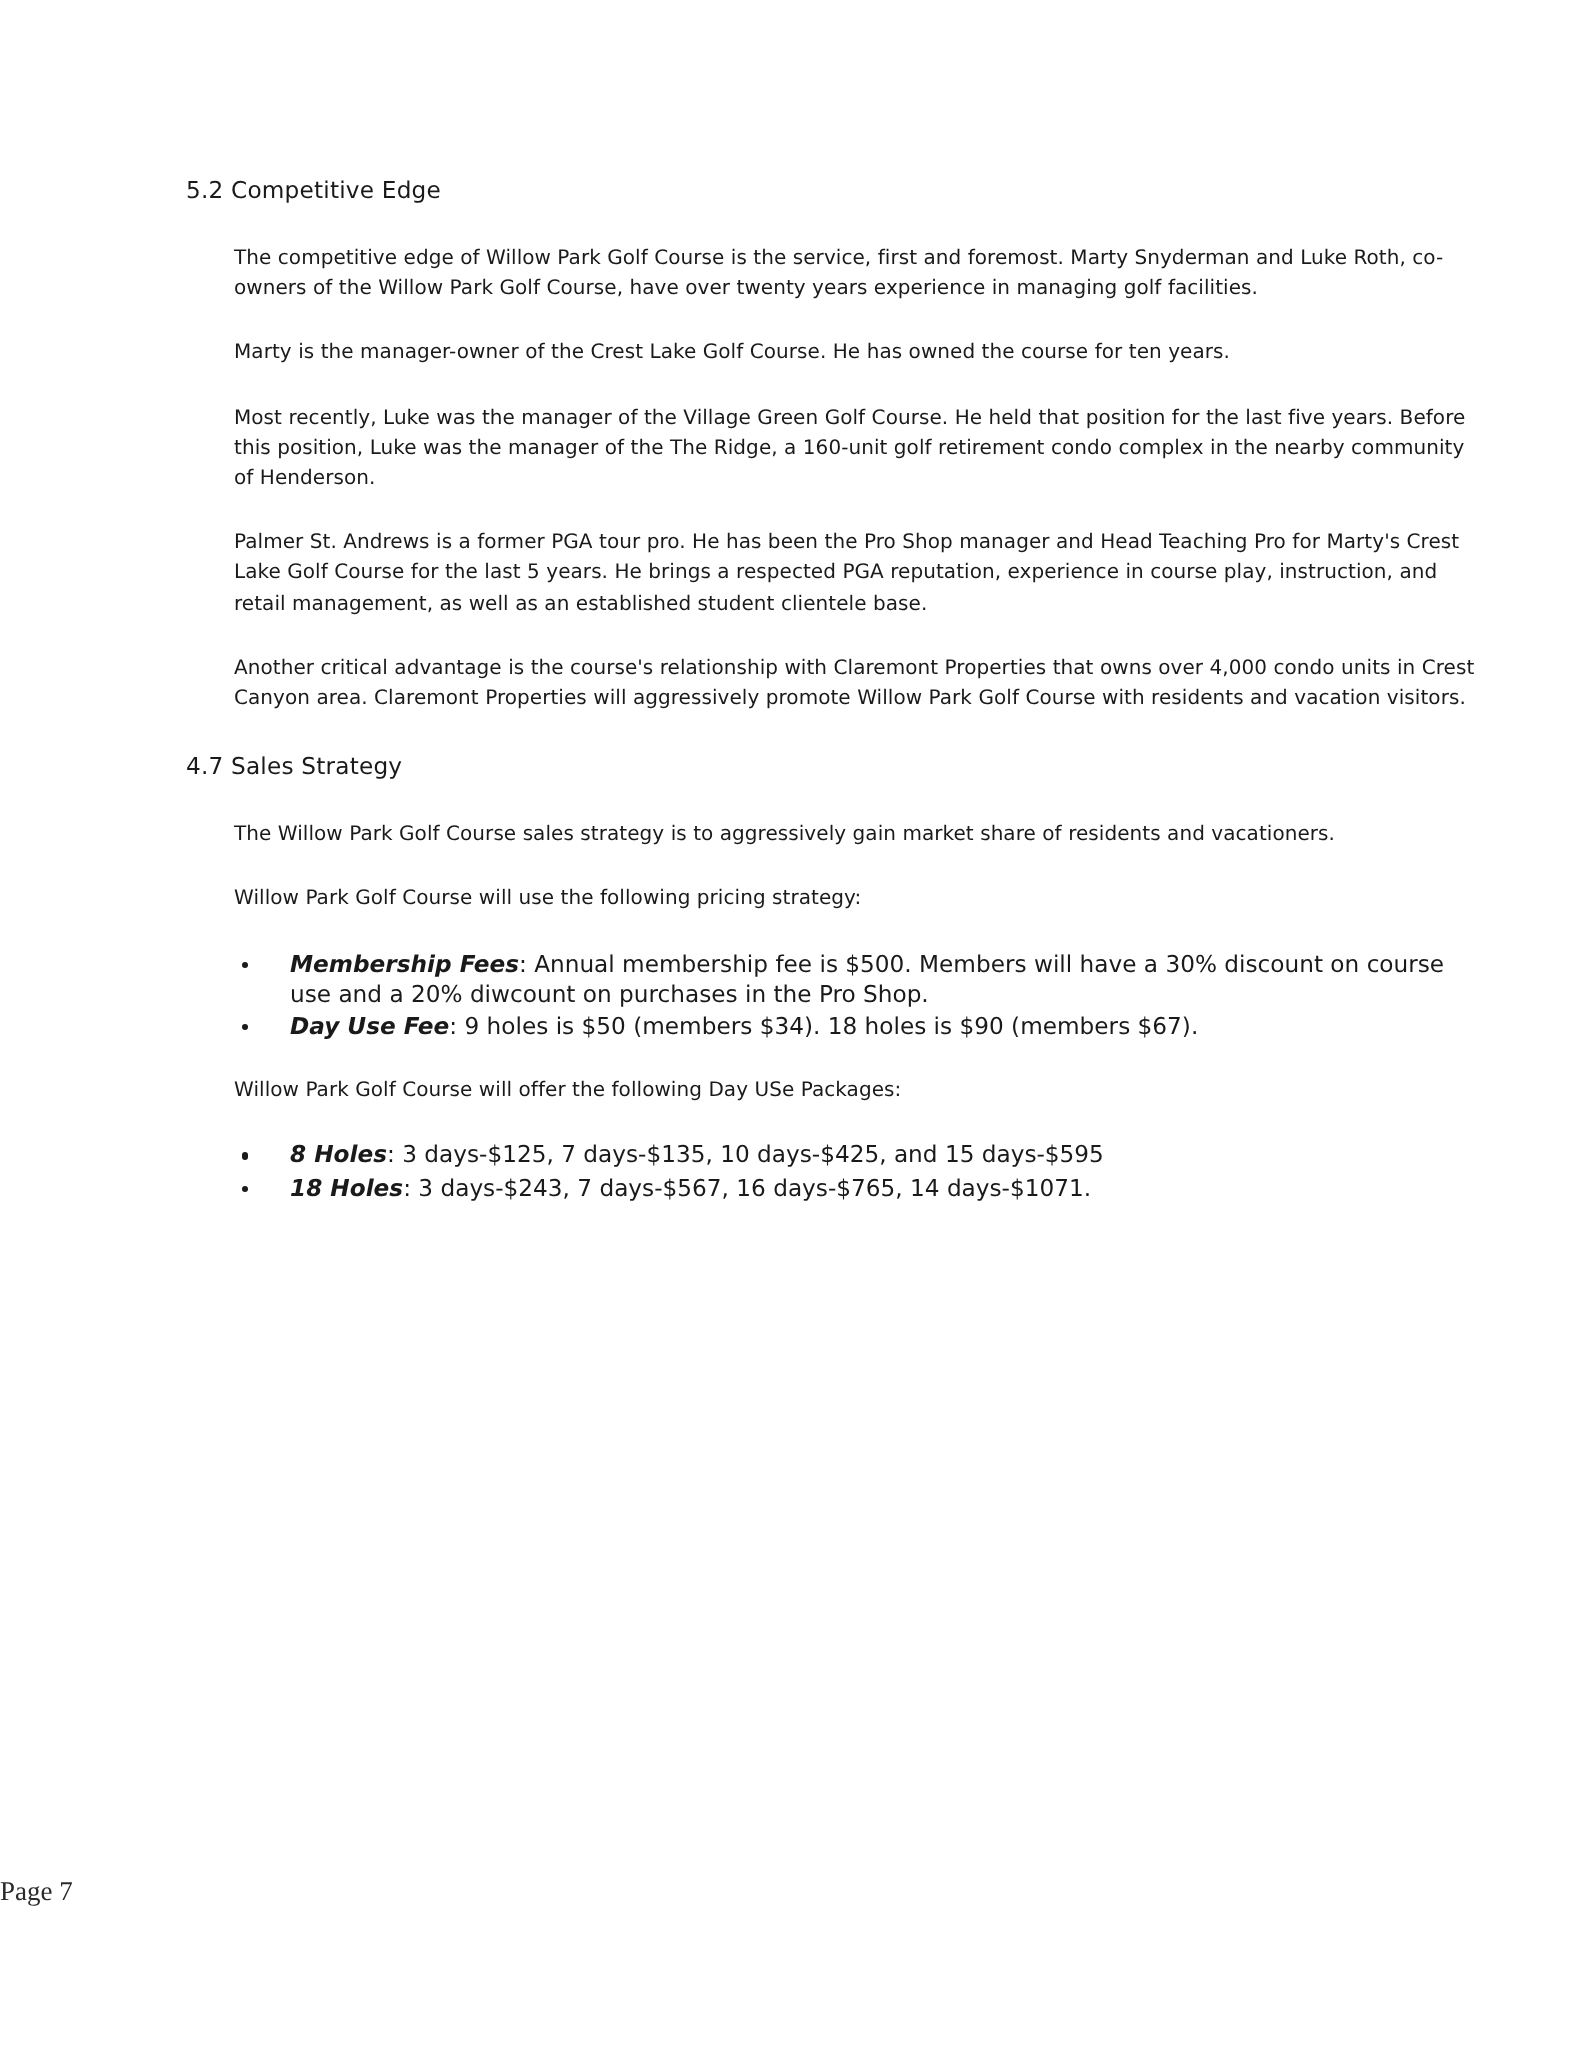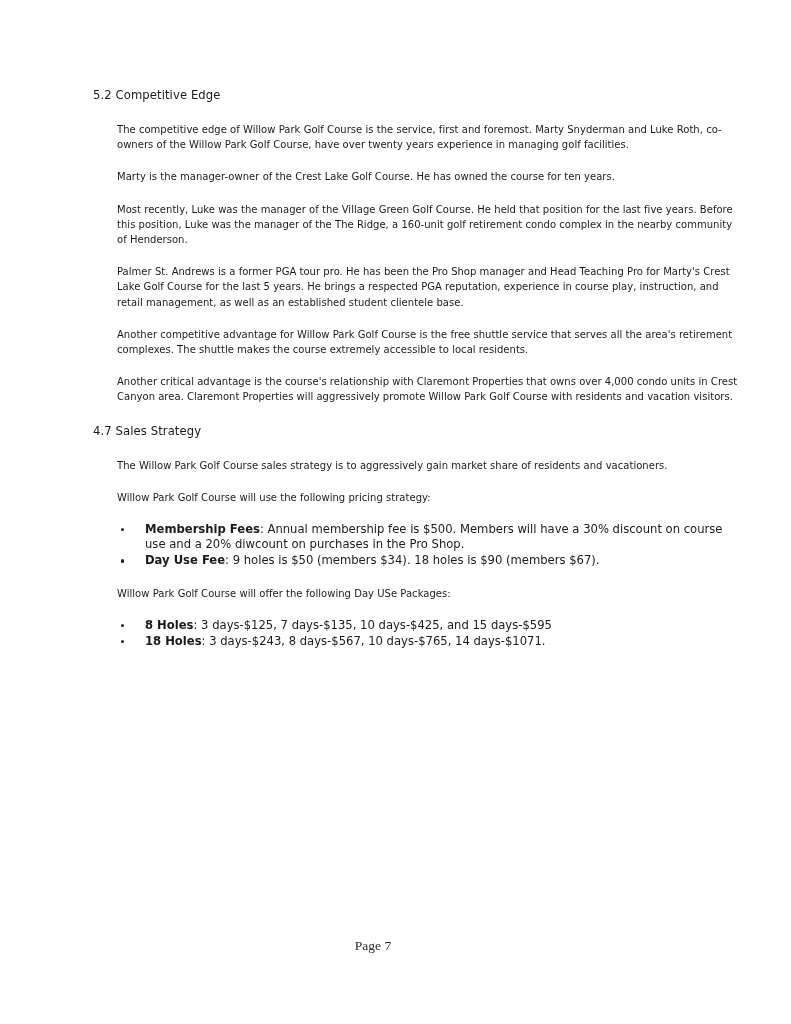--- a/index.html
+++ b/index.html
@@ -62,47 +62,47 @@
     position: absolute;
     left: 4px;
     top: 6px;
     width: 3.4px;
     height: 3.4px;
     background: #1a1a1a;
     border-radius: 50%;
   }
   .lead {
     font-weight: bold;
+    font-style: italic;
   }
   .footer {
     position: absolute;
     left: 0;
     top: 938px;
     width: 746px;
-    text-align: center;
+    text-align: left;
     font-family: "Liberation Serif", serif;
     font-size: 13.5px;
     color: #2b2b2b;
   }
 </style>
 </head>
 <body>
 
 <div class="page">
 
   <div class="content">
 
     <h2 class="section-heading">5.2 Competitive Edge</h2>
 
     <div class="body-block">
       <p class="para">The competitive edge of Willow Park Golf Course is the service, first and foremost. Marty Snyderman and Luke Roth, co-owners of the Willow Park Golf Course, have over twenty years experience in managing golf facilities.</p>
       <p class="para">Marty is the manager-owner of the Crest Lake Golf Course. He has owned the course for ten years.</p>
       <p class="para">Most recently, Luke was the manager of the Village Green Golf Course. He held that position for the last five years. Before this position, Luke was the manager of the The Ridge, a 160-unit golf retirement condo complex in the nearby community of Henderson.</p>
       <p class="para">Palmer St. Andrews is a former PGA tour pro. He has been the Pro Shop manager and Head Teaching Pro for Marty's Crest Lake Golf Course for the last 5 years. He brings a respected PGA reputation, experience in course play, instruction, and retail management, as well as an established student clientele base.</p>
-      <p class="para">Another competitive advantage for Willow Park Golf Course is the free shuttle service that serves all the area's retirement complexes. The shuttle makes the course extremely accessible to local residents.</p>
       <p class="para last-in-group">Another critical advantage is the course's relationship with Claremont Properties that owns over 4,000 condo units in Crest Canyon area. Claremont Properties will aggressively promote Willow Park Golf Course with residents and vacation visitors.</p>
     </div>
 
     <h2 class="section-heading tight-top">4.7 Sales Strategy</h2>
 
     <div class="body-block">
       <p class="para">The Willow Park Golf Course sales strategy is to aggressively gain market share of residents and vacationers.</p>
       <p class="para">Willow Park Golf Course will use the following pricing strategy:</p>
 
       <ul class="bullets">
@@ -114,21 +114,21 @@
         </li>
       </ul>
 
       <p class="para">Willow Park Golf Course will offer the following Day USe Packages:</p>
 
       <ul class="bullets">
         <li>
           <span class="bullet-dot"></span><span class="lead">8 Holes</span><span>: 3 days-$125, 7 days-$135, 10 days-$425, and 15 days-$595</span>
         </li>
         <li>
-          <span class="bullet-dot"></span><span class="lead">18 Holes</span><span>: 3 days-$243, 8 days-$567, 10 days-$765, 14 days-$1071.</span>
+          <span class="bullet-dot"></span><span class="lead">18 Holes</span><span>: 3 days-$243, 7 days-$567, 16 days-$765, 14 days-$1071.</span>
         </li>
       </ul>
     </div>
 
   </div>
 
   <div class="footer">Page 7</div>
 
 </div>
 

